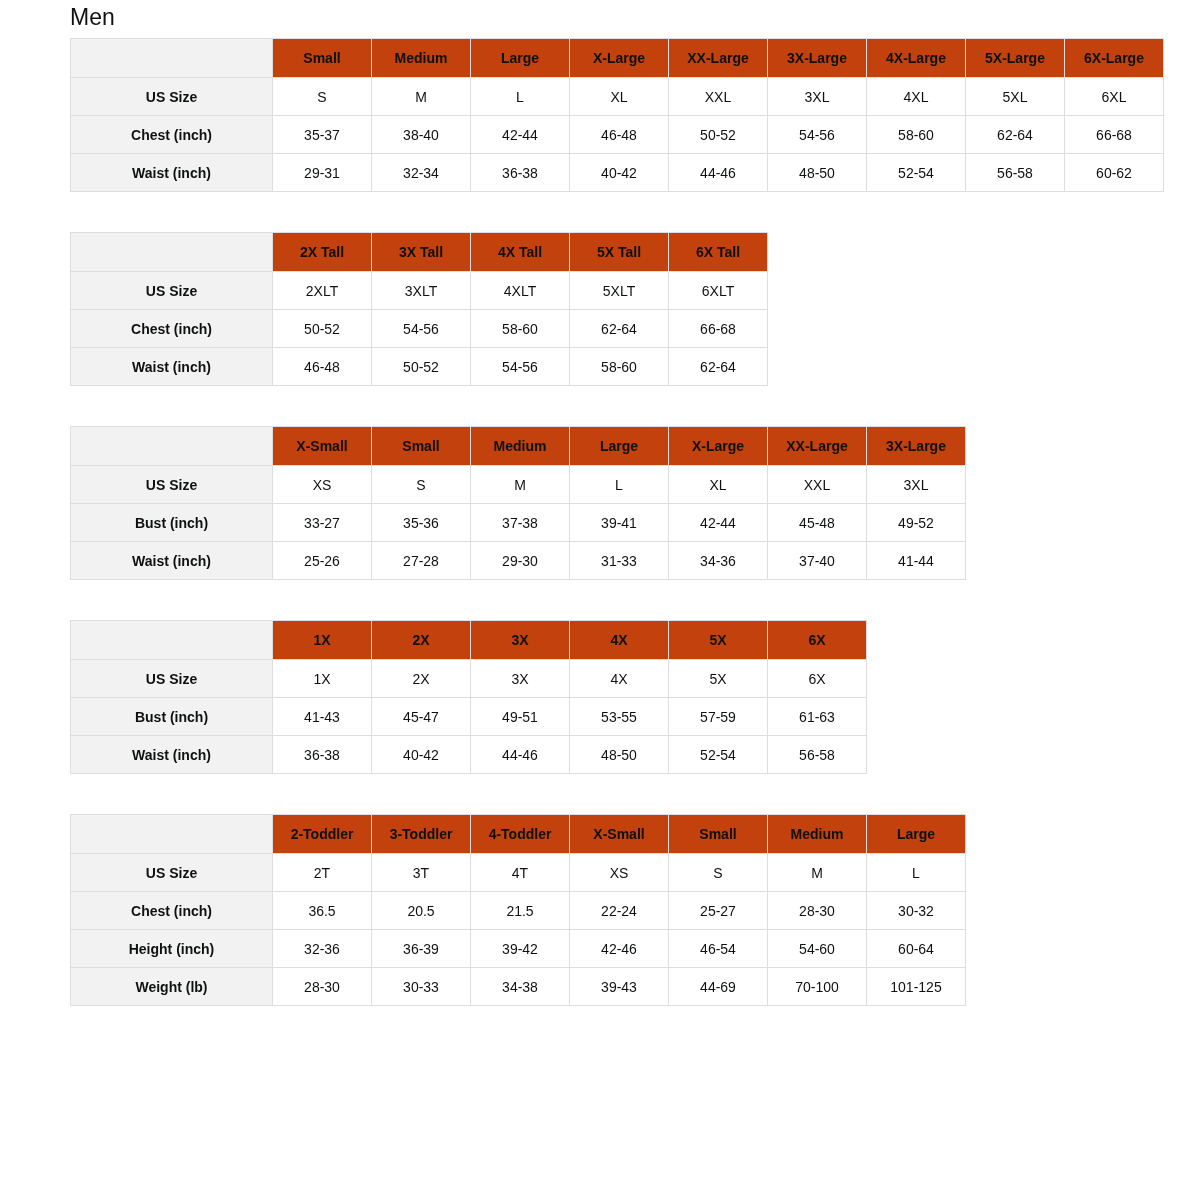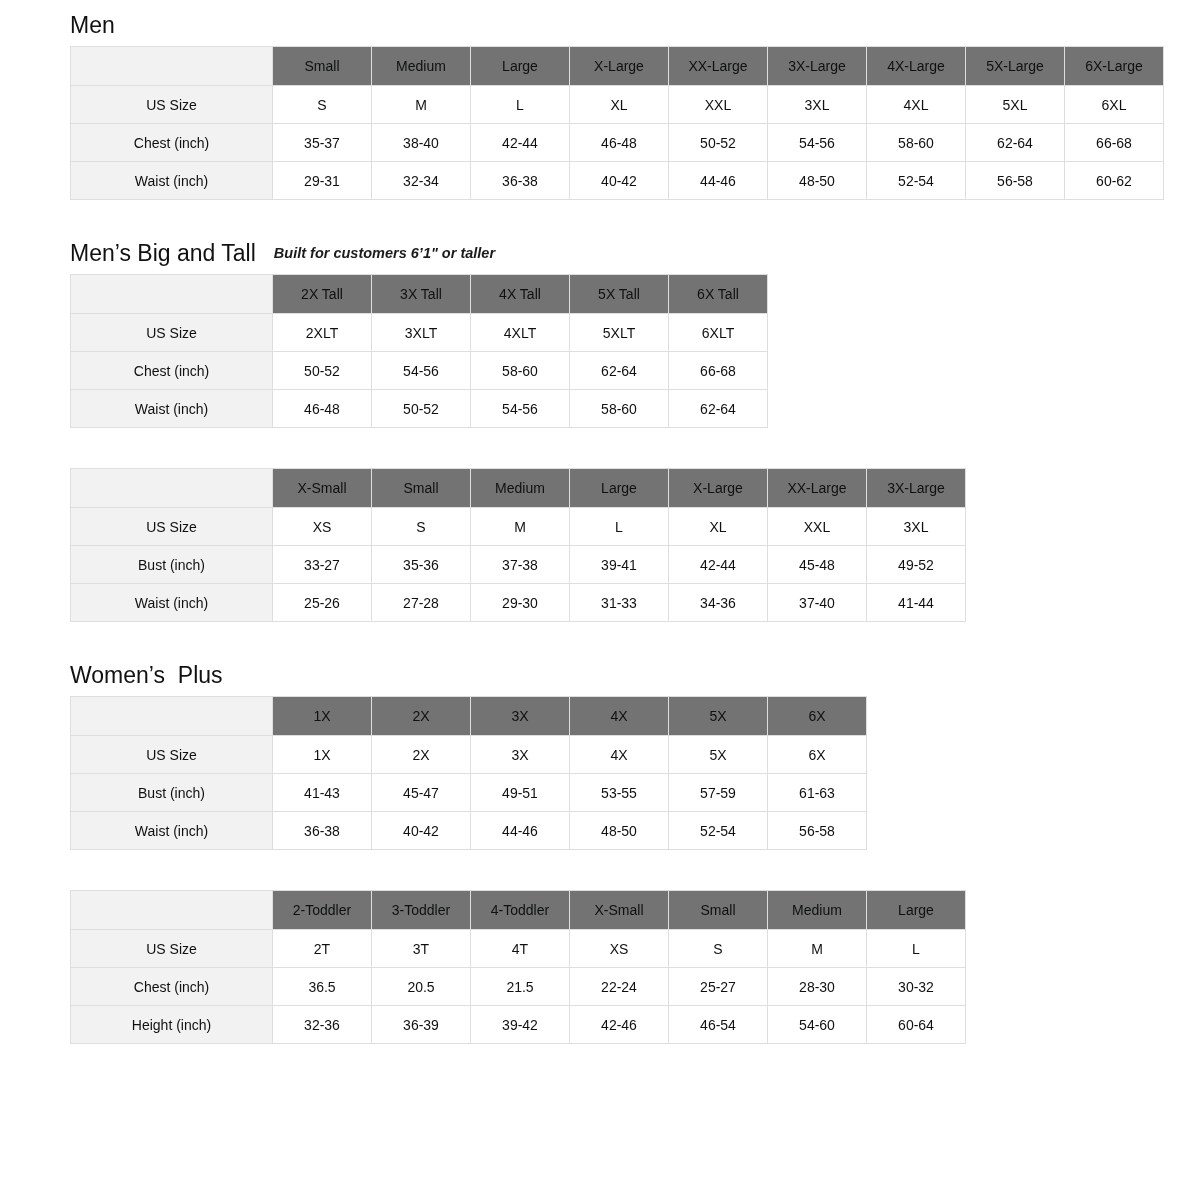--- a/index.html
+++ b/index.html
@@ -9,23 +9,23 @@
     height: 1200px;
     overflow: hidden;
     background: #ffffff;
     font-family: "Liberation Sans", sans-serif;
     color: #0f1111;
     padding: 4px 0 0 70px;
   }
   .size-section { margin: 0 0 40px 0; }
   .section-heading {
     display: flex;
-    align-items: center;
+    align-items: flex-start;
     gap: 18px;
-    margin: 8px 0 8px 0;
+    margin: 0 0 8px 0;
   }
   .section-title {
     font-size: 23px;
     line-height: 26px;
     font-weight: 400;
     margin: 0;
     white-space: pre;
     color: #111111;
   }
   .section-subtitle {
@@ -44,28 +44,28 @@
     text-align: center;
     vertical-align: middle;
     padding: 0 4px;
     height: 38px;
     overflow: hidden;
   }
   .size-table thead th { height: 39px; }
   .corner-cell, .row-label {
     width: 202px;
     background: #f2f2f2;
-    font-weight: 400;
+    font-weight: 700;
     text-align: left;
     padding-left: 20px;
   }
   .column-header {
     width: 99px;
-    background: #737373;
-    font-weight: 400;
+    background: #c2410c;
+    font-weight: 700;
   }
   .size-cell {
     background: #ffffff;
     font-weight: 400;
   }
 </style>
 </head>
 <body>
 
 <div id="size-chart-root">
@@ -122,24 +122,20 @@
             <td class="size-cell">44-46</td>
             <td class="size-cell">48-50</td>
             <td class="size-cell">52-54</td>
             <td class="size-cell">56-58</td>
             <td class="size-cell">60-62</td>
           </tr>
         </tbody>
       </table>
     </section>
     <section class="size-section">
-      <div class="section-heading">
-        <h2 class="section-title">Men’s Big and Tall</h2>
-        <span class="section-subtitle">Built for customers 6’1" or taller</span>
-      </div>
       <table class="size-table">
         <thead>
           <tr>
             <th class="corner-cell"></th>
             <th class="column-header">2X Tall</th>
             <th class="column-header">3X Tall</th>
             <th class="column-header">4X Tall</th>
             <th class="column-header">5X Tall</th>
             <th class="column-header">6X Tall</th>
           </tr>
@@ -214,23 +210,20 @@
             <td class="size-cell">29-30</td>
             <td class="size-cell">31-33</td>
             <td class="size-cell">34-36</td>
             <td class="size-cell">37-40</td>
             <td class="size-cell">41-44</td>
           </tr>
         </tbody>
       </table>
     </section>
     <section class="size-section">
-      <div class="section-heading">
-        <h2 class="section-title">Women’s  Plus</h2>
-      </div>
       <table class="size-table">
         <thead>
           <tr>
             <th class="corner-cell"></th>
             <th class="column-header">1X</th>
             <th class="column-header">2X</th>
             <th class="column-header">3X</th>
             <th class="column-header">4X</th>
             <th class="column-header">5X</th>
             <th class="column-header">6X</th>
@@ -305,16 +298,26 @@
           <tr>
             <th class="row-label">Height (inch)</th>
             <td class="size-cell">32-36</td>
             <td class="size-cell">36-39</td>
             <td class="size-cell">39-42</td>
             <td class="size-cell">42-46</td>
             <td class="size-cell">46-54</td>
             <td class="size-cell">54-60</td>
             <td class="size-cell">60-64</td>
           </tr>
+          <tr>
+            <th class="row-label">Weight (lb)</th>
+            <td class="size-cell">28-30</td>
+            <td class="size-cell">30-33</td>
+            <td class="size-cell">34-38</td>
+            <td class="size-cell">39-43</td>
+            <td class="size-cell">44-69</td>
+            <td class="size-cell">70-100</td>
+            <td class="size-cell">101-125</td>
+          </tr>
         </tbody>
       </table>
     </section>
   </div>
 
 </body></html>

